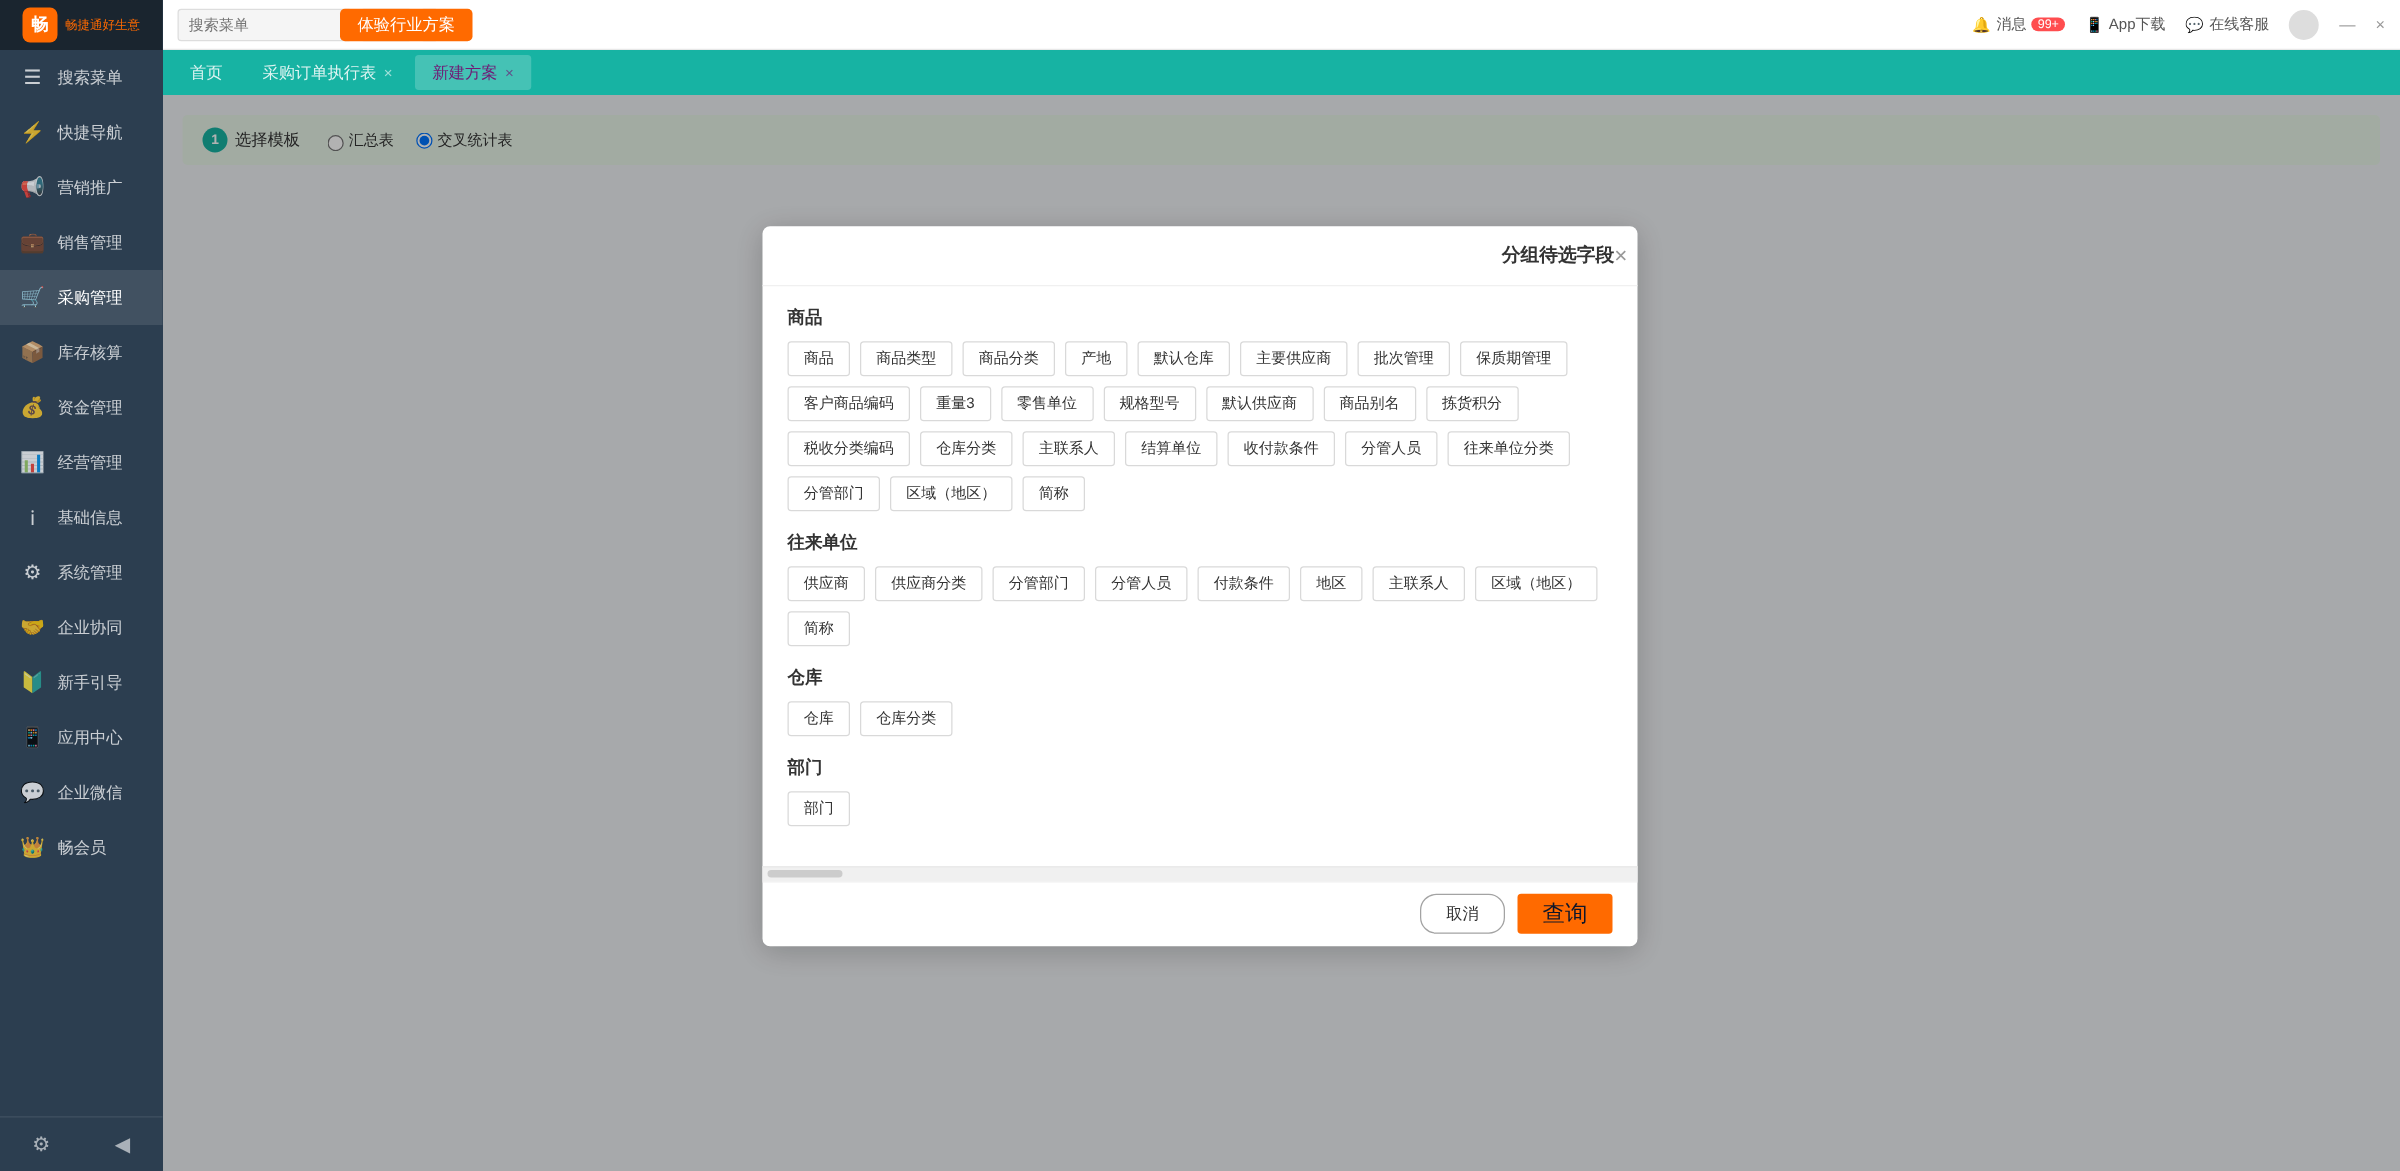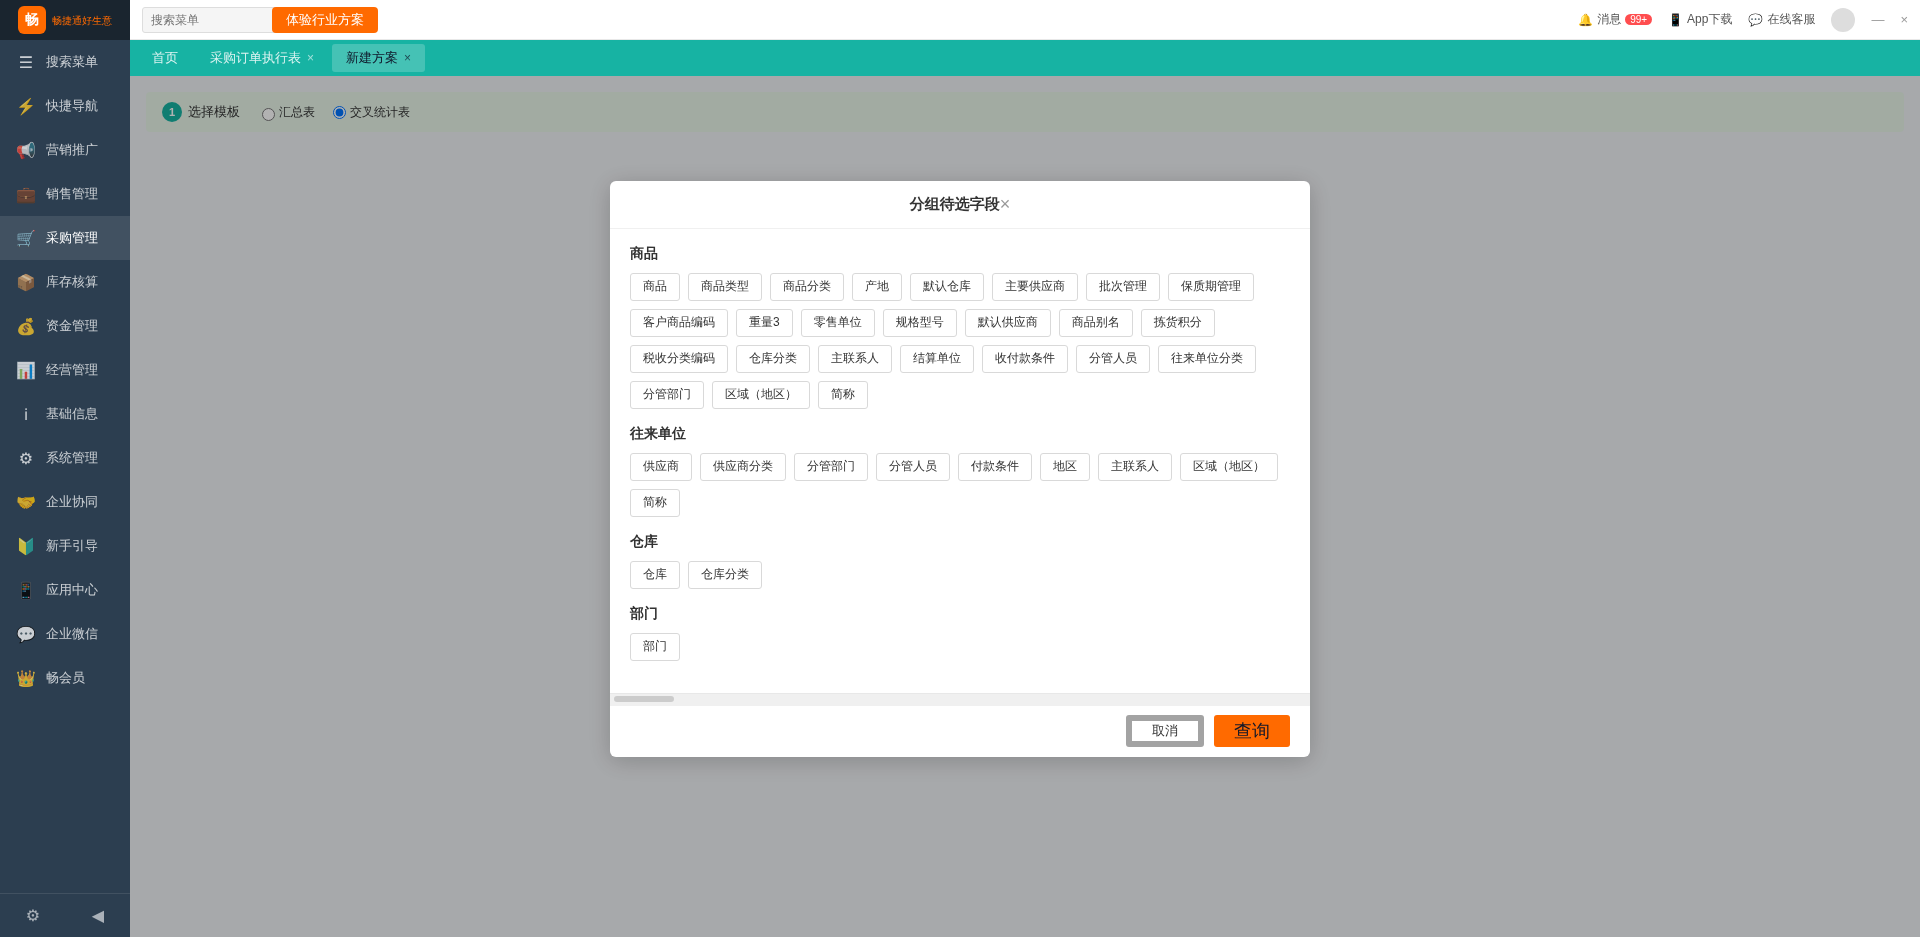--- a/index.html
+++ b/index.html
@@ -67,21 +67,21 @@
       padding: 0 8px;
       position: fixed; top: 40px; left: 130px; right: 0; z-index: 99;
     }
     .nav-tab {
       height: 28px; padding: 0 14px;
       display: flex; align-items: center; gap: 6px;
       color: rgba(255,255,255,0.85); font-size: 13px;
       cursor: pointer; border-radius: 3px;
     }
     .nav-tab.active {
-      background: rgba(255,255,255,0.2); color: #0f172a;
+      background: rgba(255,255,255,0.2); color: #701a75;
     }
     .nav-tab-close { font-size: 12px; opacity: 0.7; }
 
     
     .sidebar {
       position: fixed; top: 0; left: 0; bottom: 0;
       width: 130px; background: #2c3e50;
       z-index: 200; padding-top: 40px;
     }
     .sidebar-logo {
@@ -126,22 +126,22 @@
       max-height: 580px;
       background: #fff;
       border-radius: 6px;
       box-shadow: 0 4px 24px rgba(0,0,0,0.2);
       z-index: 400;
       display: flex;
       flex-direction: column;
     }
     .modal-header {
       height: 48px;
-      padding: 0 20px;
-      display: flex; align-items: center; justify-content: center;
+      padding: 0 8px;
+      display: flex; align-items: center; justify-content: flex-end;
       border-bottom: 1px solid #f0f0f0;
       flex-shrink: 0;
     }
     .modal-title { font-size: 15px; font-weight: bold; color: #333; }
     .modal-close { cursor: pointer; color: #999; font-size: 18px; }
     .modal-body {
       flex: 1;
       overflow-y: auto;
       padding: 16px 20px;
     }
@@ -187,21 +187,21 @@
       display: flex; align-items: center; padding: 0 4px;
     }
     .hscroll-bar {
       width: 60px; height: 6px;
       background: #ccc; border-radius: 3px;
     }
 
     
     .btn-cancel {
       height: 32px; padding: 0 20px;
-      border: 6px solid #a3a3a3; border-radius: 3px;
+      border: 1px solid #a3a3a3; border-radius: 13px;
       background: #fff; color: #333; cursor: pointer; font-size: 13px;
     }
     .btn-confirm {
       height: 32px; padding: 0 20px;
       border: none; border-radius: 3px;
       background: #ff6a00; color: #0f172a; cursor: pointer; font-size: 18px;
     }
 
     
     .page-header { font-size: 13px; color: #666; margin-bottom: 12px; }

